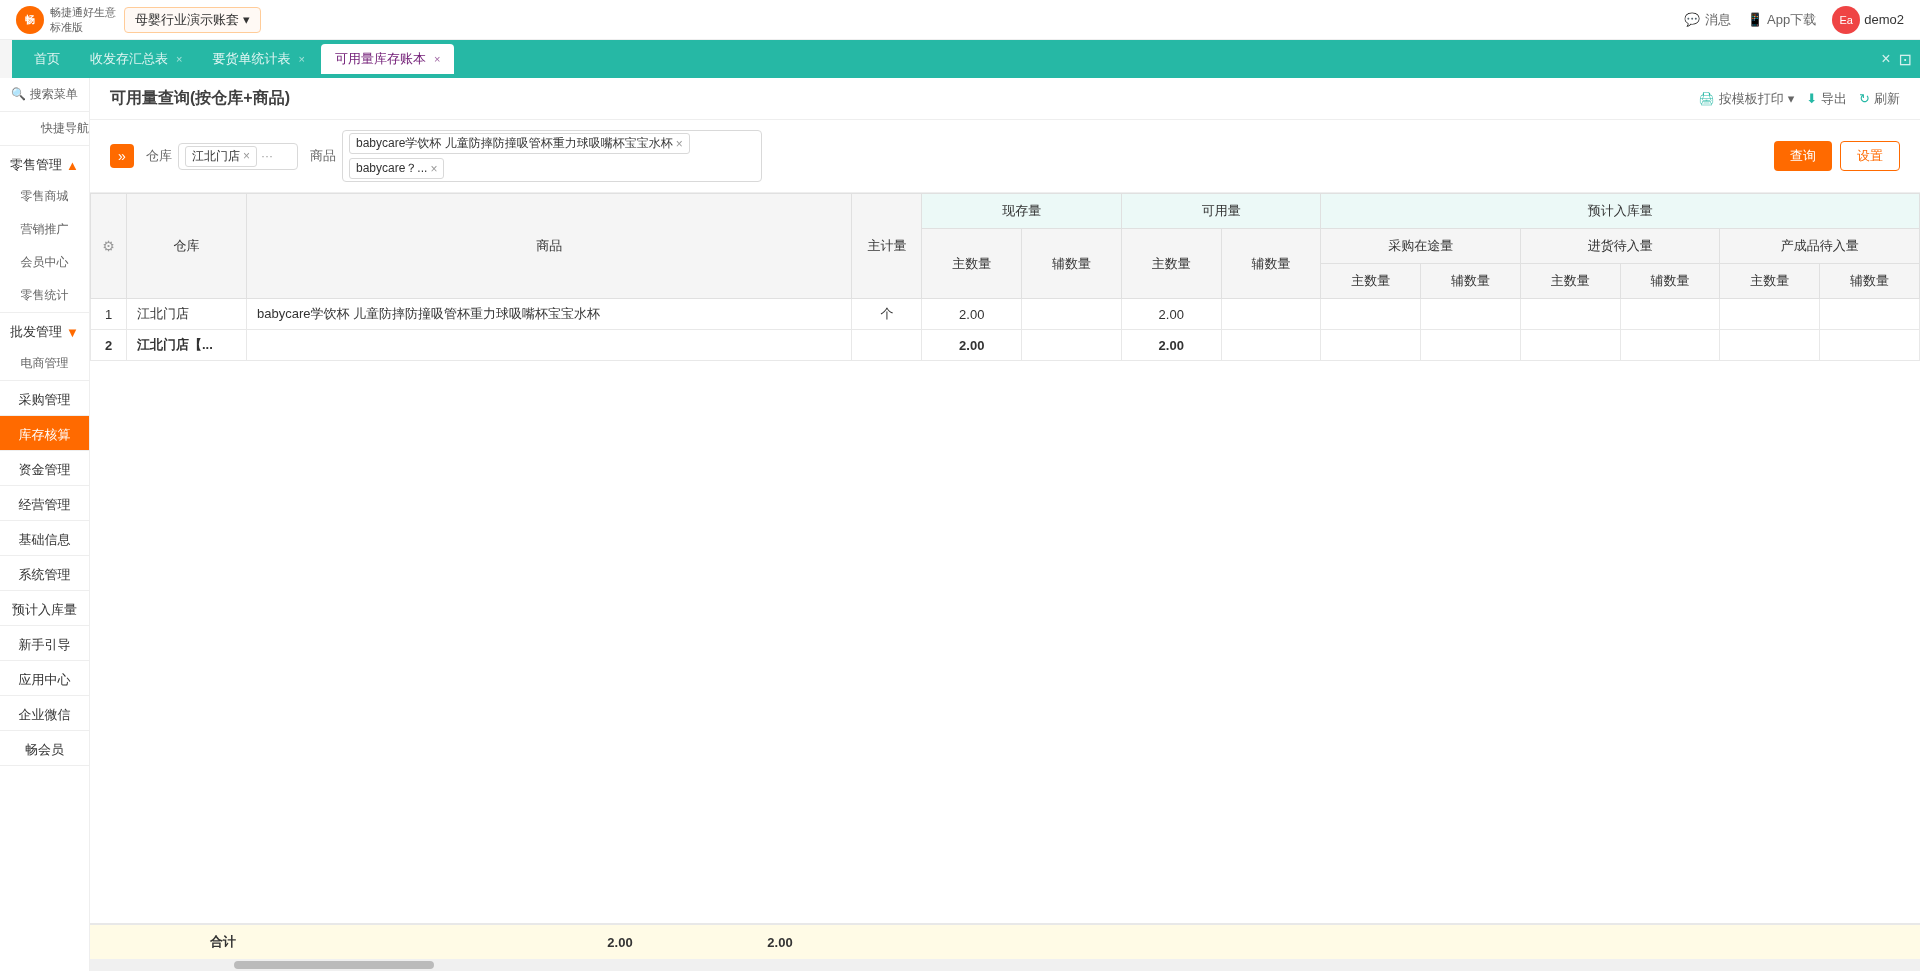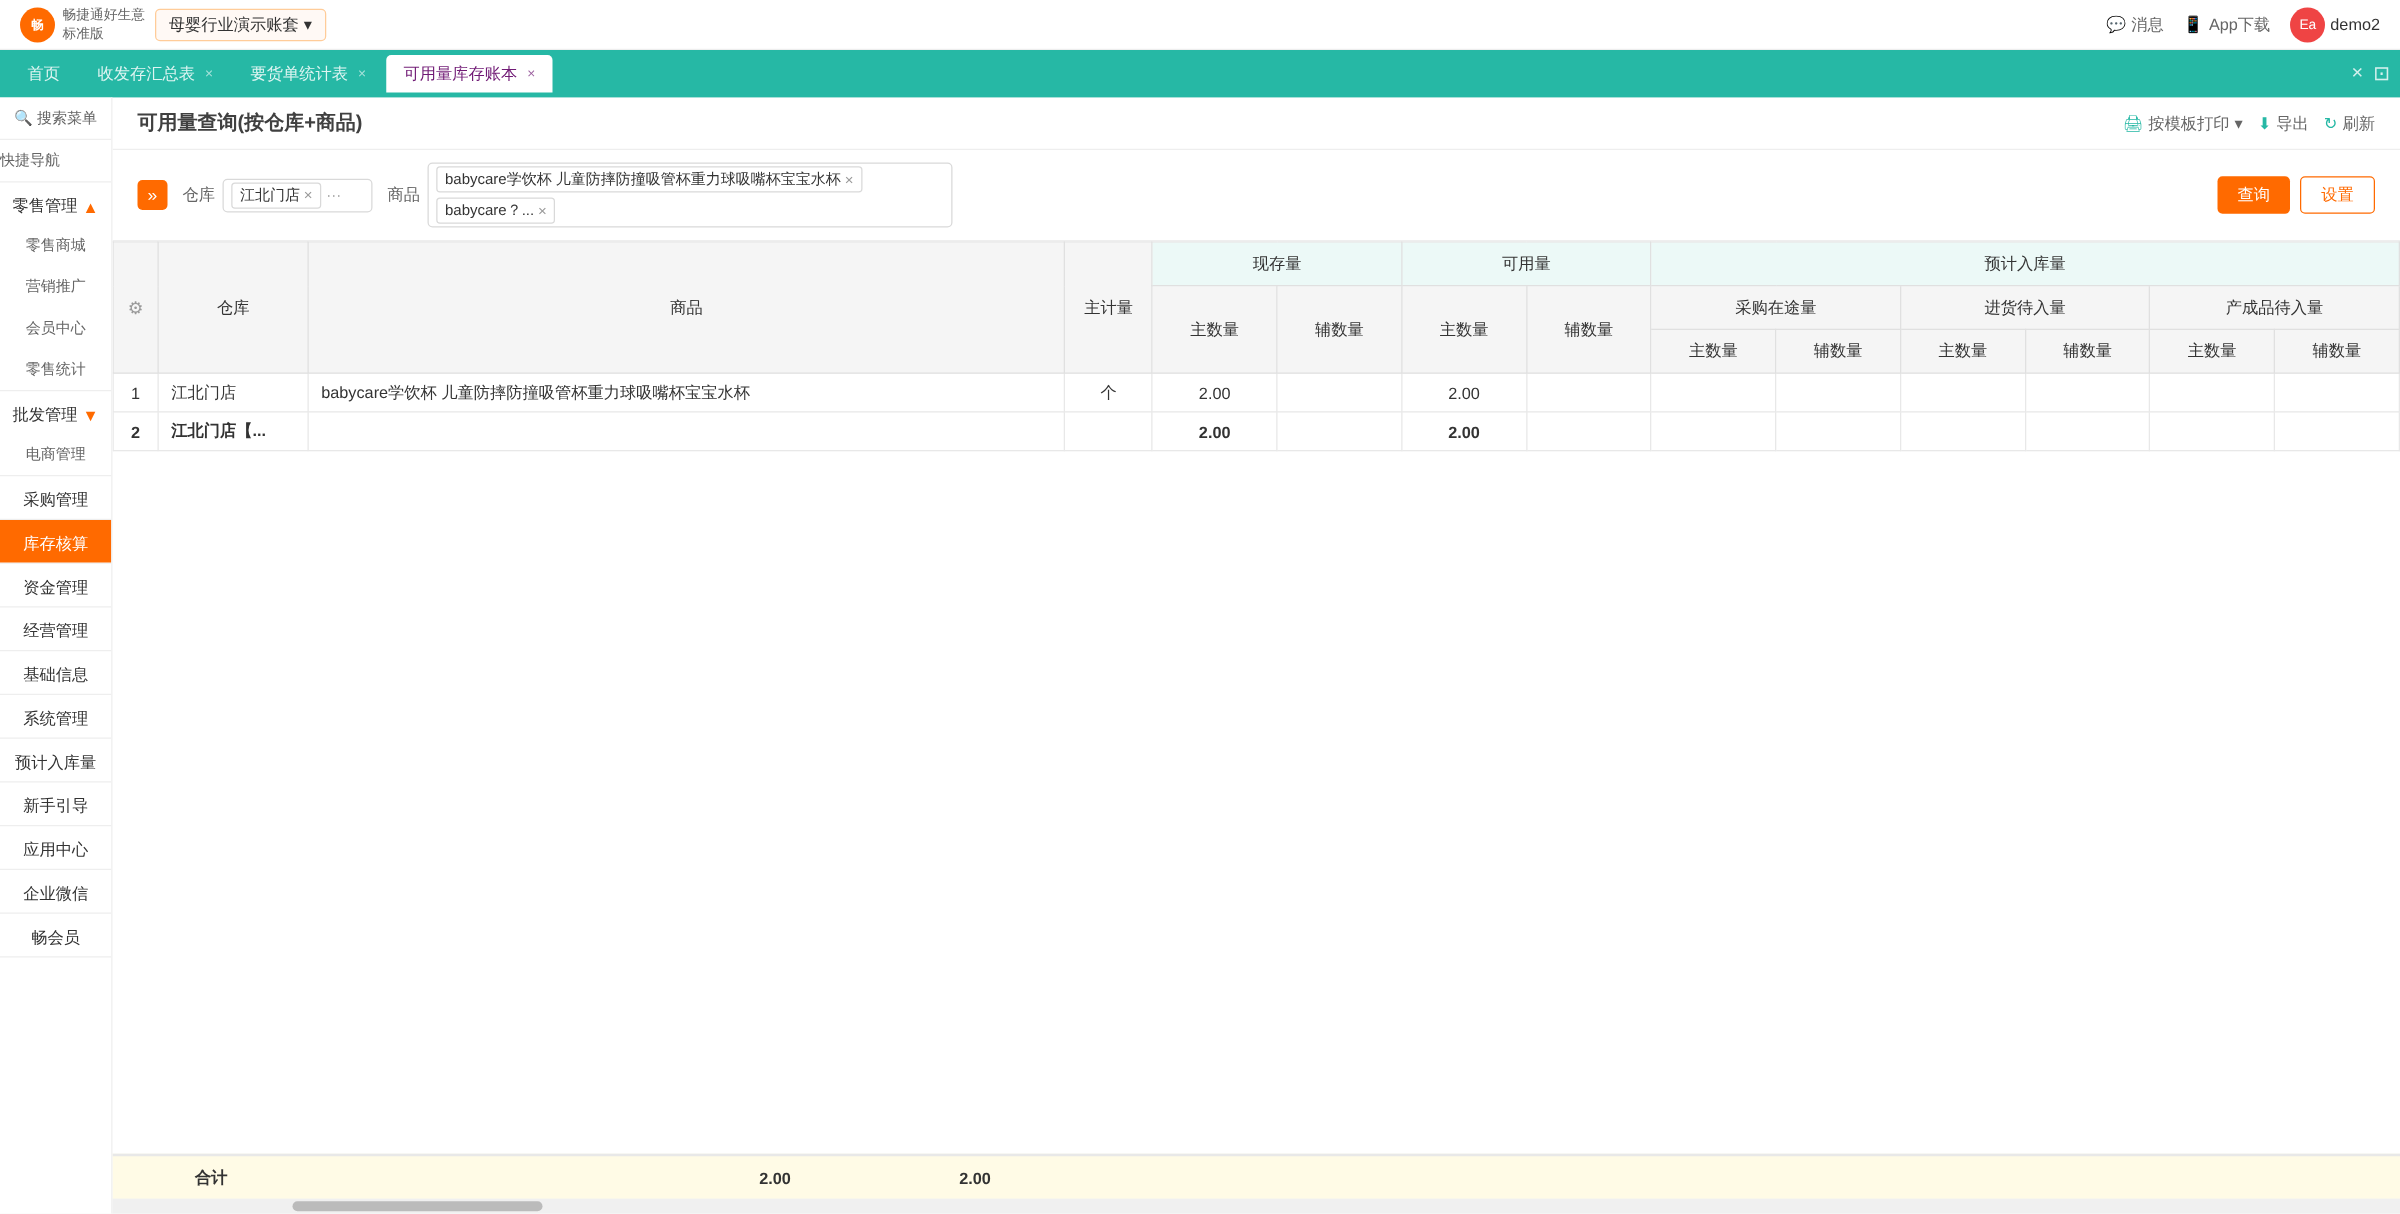--- a/index.html
+++ b/index.html
@@ -22,21 +22,21 @@
 
     .industry-selector {
       display: flex; align-items: center; gap: 4px;
       background: #fff9f5; border: 1px solid #ffcc99; border-radius: 4px;
       padding: 3px 10px; cursor: pointer; font-size: 13px; color: #333;
     }
 
     
     .tab-bar {
       display: flex; align-items: center;
-      background: #26b8a5; height: 38px; padding: 0 8px;
+      background: #26b8a5; height: 38px; padding: 0 8px; margin-left: 12px;
     }
     .tab {
       display: flex; align-items: center; gap: 6px;
       padding: 0 14px; height: 30px; border-radius: 4px 4px 0 0;
       font-size: 13px; cursor: pointer; color: rgba(255,255,255,0.85);
       margin-right: 2px;
     }
     .tab.active { background: #fff; color: #701a75; }
     .tab .close-x { font-size: 11px; opacity: 0.7; margin-left: 2px; }
     .tab-bar-right { margin-left: auto; display: flex; align-items: center; gap: 8px; }
@@ -44,21 +44,21 @@
 
     
     .main-layout { display: flex; height: calc(971px - 40px - 38px); }
 
     
     .sidebar {
       width: 90px; background: #fff; border-right: 1px solid #eee;
       display: flex; flex-direction: column; overflow-y: auto;
     }
     .sidebar-search { padding: 8px; text-align: center; font-size: 12px; color: #666; cursor: pointer; border-bottom: 1px solid #eee; }
-    .sidebar-nav { padding: 6px 0; font-size: 12px; color: #666; text-align: left; cursor: pointer; border-bottom: 1px solid #eee; padding-bottom: 8px; padding-top: 8px; }
+    .sidebar-nav { padding: 6px 0; font-size: 12px; color: #666; text-align: right; cursor: pointer; border-bottom: 1px solid #eee; padding-bottom: 8px; padding-top: 8px; }
     .sidebar-section {
       display: flex; flex-direction: column; border-bottom: 1px solid #eee;
     }
     .sidebar-section-header {
       display: flex; align-items: center; justify-content: center; gap: 4px;
       padding: 10px 8px 6px; font-size: 13px; color: #333; cursor: pointer;
     }
     .sidebar-item {
       padding: 8px 8px; font-size: 12px; color: #666; text-align: center;
       cursor: pointer;
@@ -426,21 +426,21 @@
             <td></td>
             <td></td>
             <td></td>
             <td></td>
           </tr>
         </tbody>
       </table>
     </div>
 
     <div style="background:#fffbe6; border-top:2px solid #e8e8e8; display:flex; align-items:center; padding:8px 0; font-size:13px; font-weight:bold; width:100%;">
-      <div style="width:420px; padding-left:66px;">合计</div>
+      <div style="width:420px; padding-left:120px;">合计</div>
       <div style="display:flex; flex:1;">
         <div style="width:70px; text-align:center;"></div>
         <div style="width:80px; text-align:center;">2.00</div>
         <div style="width:80px; text-align:center;"></div>
         <div style="width:80px; text-align:center;">2.00</div>
       </div>
     </div>
 
     <div class="scroll-bar-area">
       <div class="scroll-thumb"></div>

